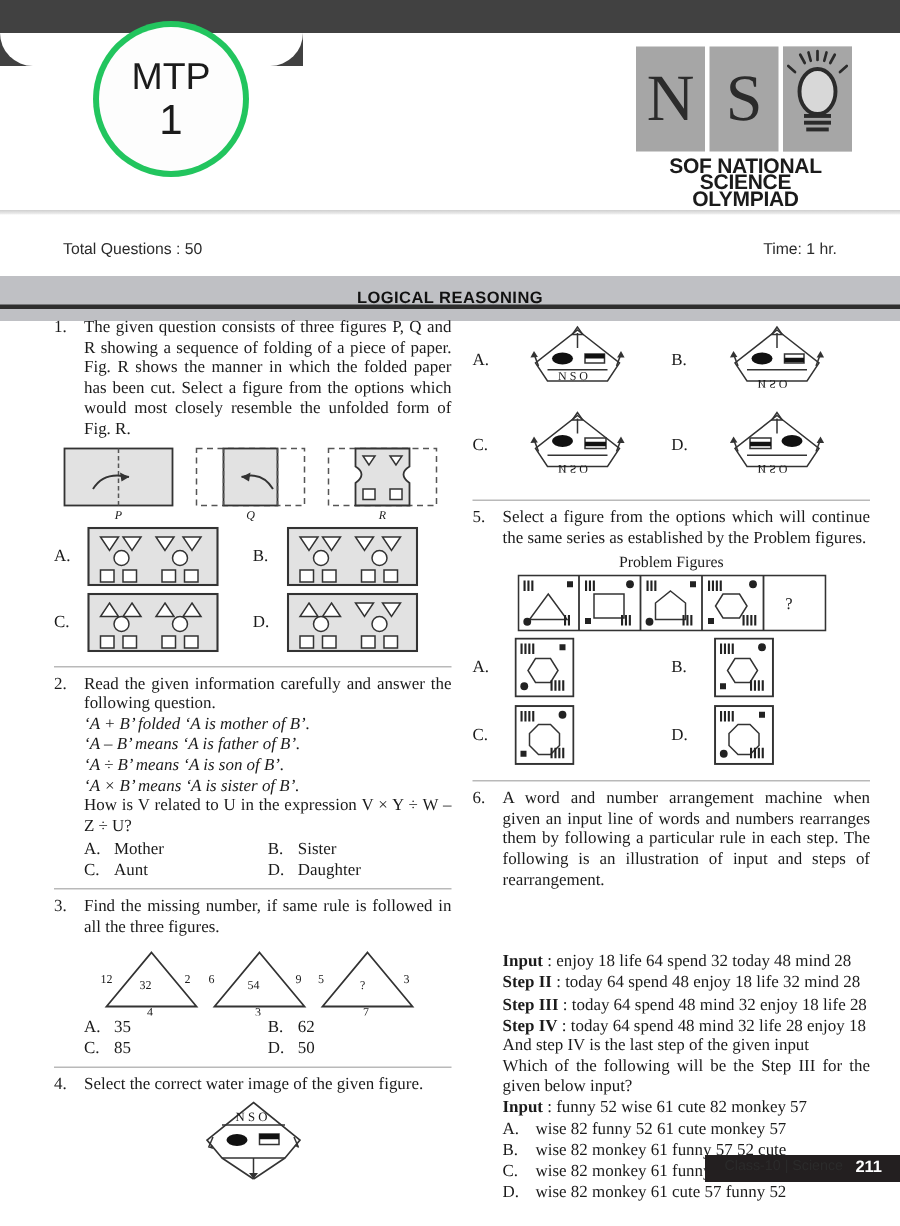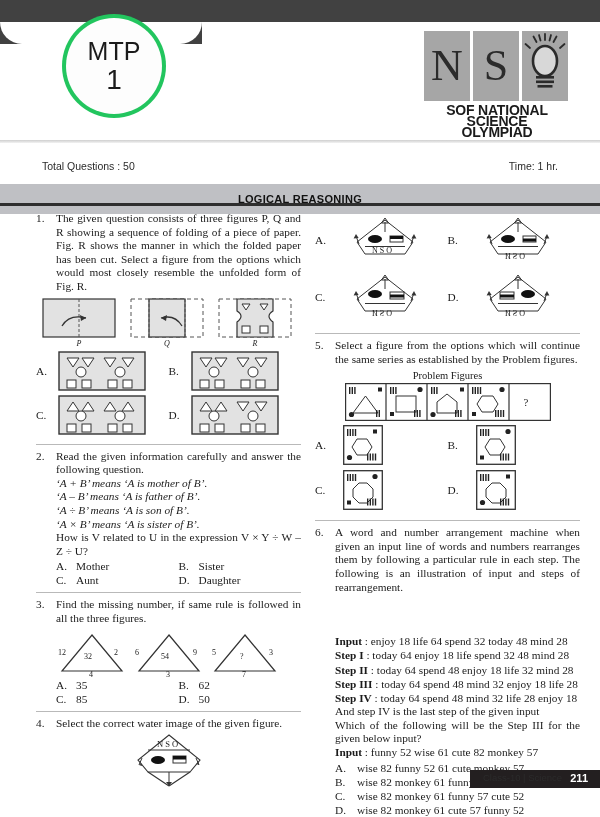--- a/index.html
+++ b/index.html
@@ -318,21 +318,21 @@
         </svg>
       </div>
     </div>
 
     <div class="divider"></div>
 
     <div class="q">
       <div class="qnum">2.</div>
       <div class="qbody">
         <div>Read the given information carefully and answer the following question.</div>
-        <div style="font-style:italic">‘A + B’ means ‘A is mother of B’.</div>
+        <div style="font-style:italic">‘A + B’ folded ‘A is mother of B’.</div>
         <div style="font-style:italic">‘A – B’ means ‘A is father of B’.</div>
         <div style="font-style:italic">‘A ÷ B’ means ‘A is son of B’.</div>
         <div style="font-style:italic">‘A × B’ means ‘A is sister of B’.</div>
         <div>How is V related to U in the expression V × Y ÷ W – Z ÷ U?</div>
         <div class="opts">
           <div class="opt">
             <span class="opt-let">A.</span>
             <span class="opt-txt">Mother</span>
           </div>
           <div class="opt">
@@ -351,21 +351,21 @@
       </div>
     </div>
 
     <div class="divider"></div>
 
     <div class="q">
       <div class="qnum">3.</div>
       <div class="qbody">Find the missing number, if same rule is followed in all the three figures.</div>
     </div>
 
-    <div style="display:flex;justify-content:space-between;width:225px;margin:3px 0 0 20px;">
+    <div style="display:flex;justify-content:flex-end;width:225px;margin:3px 0 0 20px;">
       <svg width="72" height="48" viewBox="0 0 72 48">
         <polygon points="36,6 66,42 6,42" fill="none" stroke="#333" stroke-width="1.2"></polygon>
         <text x="2" y="26" font-size="8" font-family="Liberation Serif, serif" fill="#1b1b1b">12</text>
         <text x="58" y="26" font-size="8" font-family="Liberation Serif, serif" fill="#1b1b1b">2</text>
         <text x="28" y="30" font-size="8" font-family="Liberation Serif, serif" fill="#1b1b1b">32</text>
         <text x="33" y="48" font-size="8" font-family="Liberation Serif, serif" fill="#1b1b1b">4</text>
       </svg>
       <svg width="72" height="48" viewBox="0 0 72 48">
         <polygon points="36,6 66,42 6,42" fill="none" stroke="#333" stroke-width="1.2"></polygon>
         <text x="2" y="26" font-size="8" font-family="Liberation Serif, serif" fill="#1b1b1b">6</text>
@@ -678,23 +678,20 @@
 
     <div class="q">
       <div class="qnum">6.</div>
       <div class="qbody">
         <div>A word and number arrangement machine when given an input line of words and numbers rearranges them by following a particular rule in each step. The following is an illustration of input and steps of rearrangement.</div>
         <div class="steps">
           <div>
             <b>Input</b><span> : </span><span>enjoy 18 life 64 spend 32 today 48 mind 28</span>
           </div>
           <div>
-            <b>Step I</b><span> : </span><span>today 64 enjoy 18 life spend 32 48 mind 28</span>
-          </div>
-          <div>
             <b>Step II</b><span> : </span><span>today 64 spend 48 enjoy 18 life 32 mind 28</span>
           </div>
           <div>
             <b>Step III</b><span> : </span><span>today 64 spend 48 mind 32 enjoy 18 life 28</span>
           </div>
           <div>
             <b>Step IV</b><span> : </span><span>today 64 spend 48 mind 32 life 28 enjoy 18</span>
           </div>
         </div>
         <div>And step IV is the last step of the given input</div>

